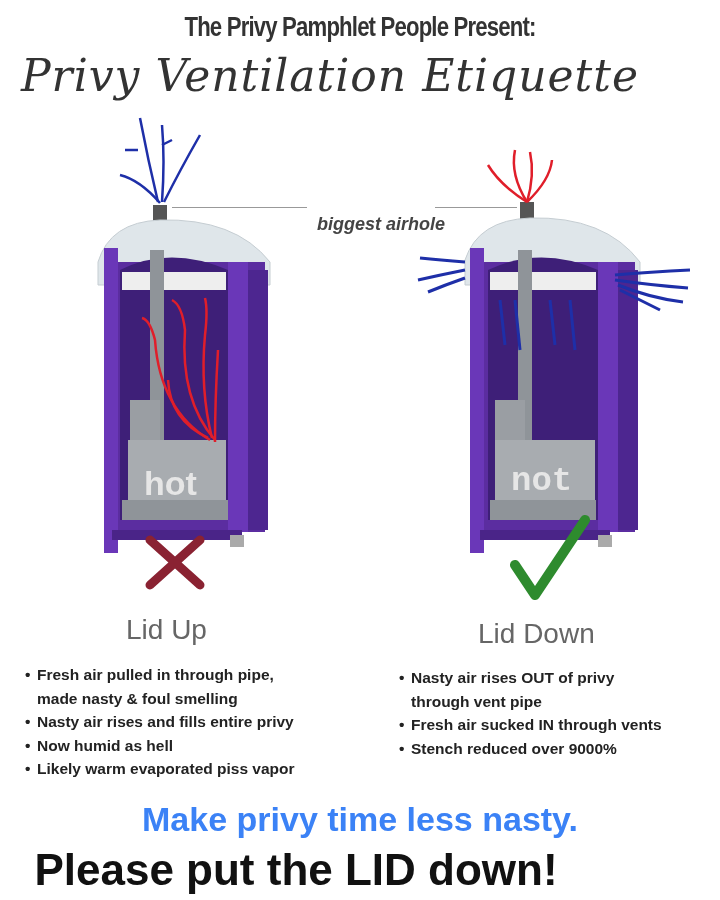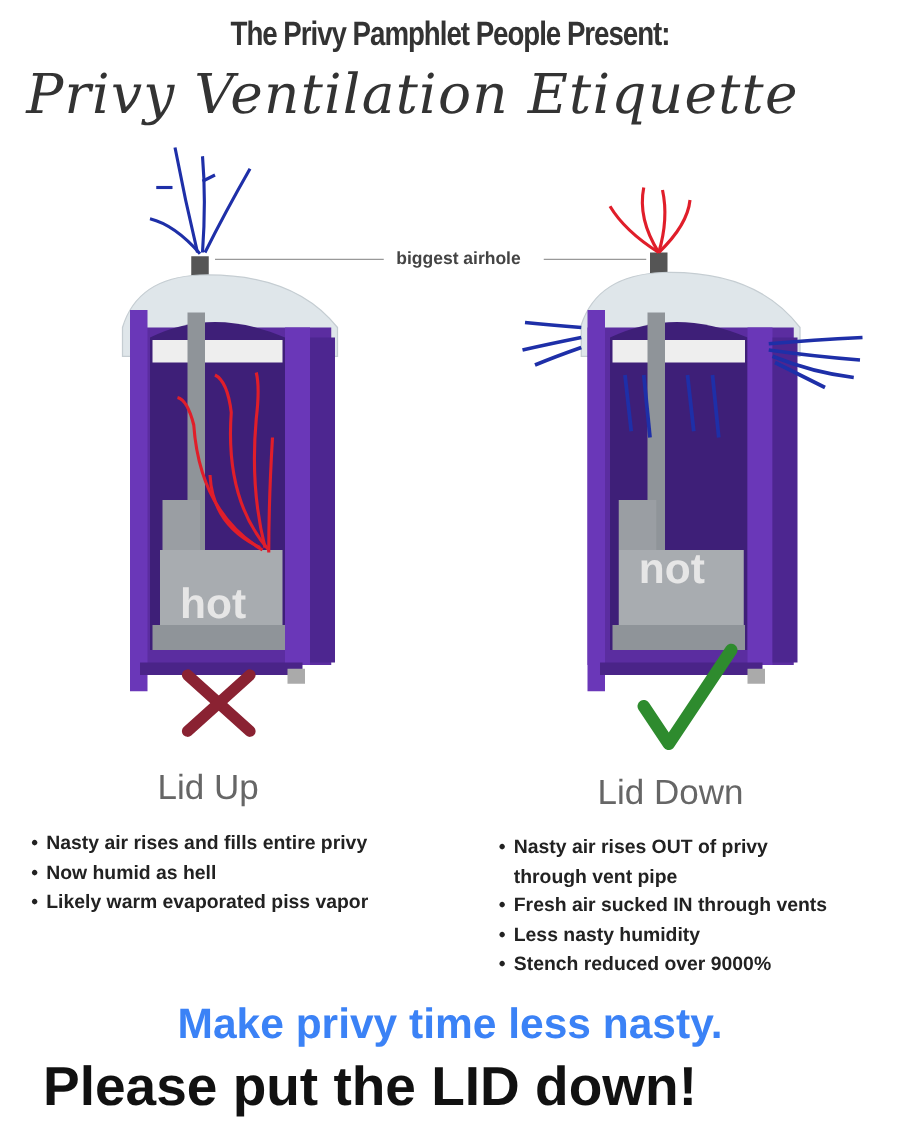--- a/index.html
+++ b/index.html
@@ -1,19 +1,19 @@
 <!DOCTYPE html>
 <html><head>
 <meta charset="utf-8">
 <style>
   html,body{margin:0;padding:0;background:#fff;}
   body{width:720px;height:900px;position:relative;overflow:hidden;font-family:"Liberation Sans",sans-serif;}
   .header-top{position:absolute;left:0;top:12px;width:720px;text-align:center;font-family:"Liberation Sans",sans-serif;font-weight:bold;font-size:27px;color:#333;letter-spacing:-1px;transform:scaleX(0.82);transform-origin:center;}
   .title{position:absolute;left:0;top:50px;width:660px;text-align:center;font-family:"DejaVu Serif",serif;font-style:italic;font-size:44px;color:#333;letter-spacing:1px;}
-  .airhole-label{position:absolute;left:317px;top:198px;font-size:14px;color:#444;font-weight:bold;}
+  .airhole-label{position:absolute;left:317px;top:214px;font-size:18px;color:#444;font-weight:bold;font-style:italic;}
   .airhole-line{position:absolute;height:1px;background:#999;top:207px;}
   svg.scene{position:absolute;left:0;top:100px;}
   .heading{position:absolute;font-size:28px;color:#666;font-weight:normal;}
   .bullets{position:absolute;font-size:15.5px;color:#222;font-weight:bold;line-height:23.5px;list-style:none;margin:0;padding:0;}
   .bullets li{position:relative;padding-left:12px;}
   .bullets li::before{content:"•";position:absolute;left:0;}
   .footer1{position:absolute;left:0;top:800px;width:720px;text-align:center;font-size:34px;font-weight:bold;color:#3b82f6;}
   .footer2{position:absolute;left:0;top:845px;width:592px;text-align:center;font-size:44px;font-weight:bold;color:#111;}
   .overlay-text{position:absolute;font-size:34px;font-weight:bold;color:#e6e6e6;}
 </style>
@@ -97,32 +97,32 @@
       <path d="M500 300 L505 345"></path>
       <path d="M515 300 L520 350"></path>
       <path d="M550 300 L555 345"></path>
       <path d="M570 300 L575 350"></path>
     </g>
     <path d="M515 565 L535 595 L585 520" fill="none" stroke="#2e8b2e" stroke-width="10" stroke-linecap="round" stroke-linejoin="round"></path>
   </g>
 </svg>
 
 <div class="overlay-text" style="left:144px;top:464px;">hot</div>
-<div class="overlay-text" style="left:511px;top:436px;">not</div>
+<div class="overlay-text" style="left:511px;top:462px;font-family:Liberation Mono, monospace;">not</div>
 
 <div class="heading" style="left:126px;top:614px;">Lid Up</div>
 <div class="heading" style="left:478px;top:618px;">Lid Down</div>
 
 <ul class="bullets" style="left:25px;top:663px;">
+  <li><span>Fresh air pulled in through pipe,</span><br><span>made nasty &amp; foul smelling</span></li>
   <li>Nasty air rises and fills entire privy</li>
   <li>Now humid as hell</li>
   <li>Likely warm evaporated piss vapor</li>
 </ul>
 
 <ul class="bullets" style="left:399px;top:666px;">
   <li><span>Nasty air rises OUT of privy</span><br><span>through vent pipe</span></li>
   <li>Fresh air sucked IN through vents</li>
-  <li>Less nasty humidity</li>
   <li>Stench reduced over 9000%</li>
 </ul>
 
 <div class="footer1">Make privy time less nasty.</div>
 <div class="footer2">Please put the LID down!</div>
 
 </body></html>

